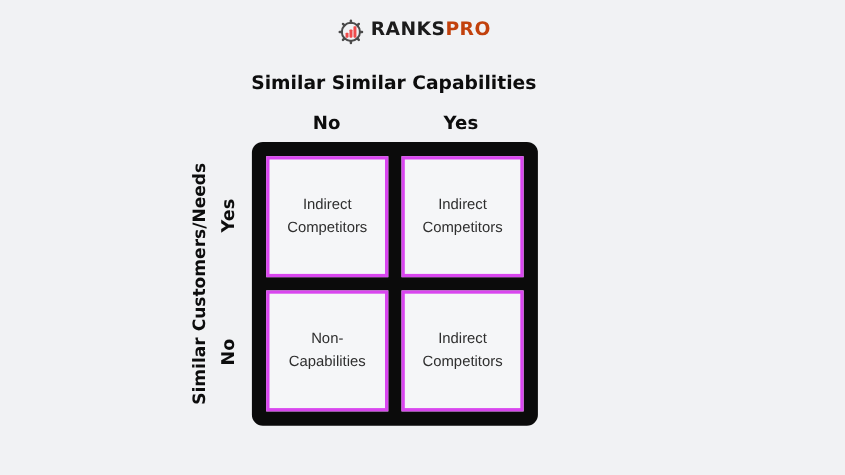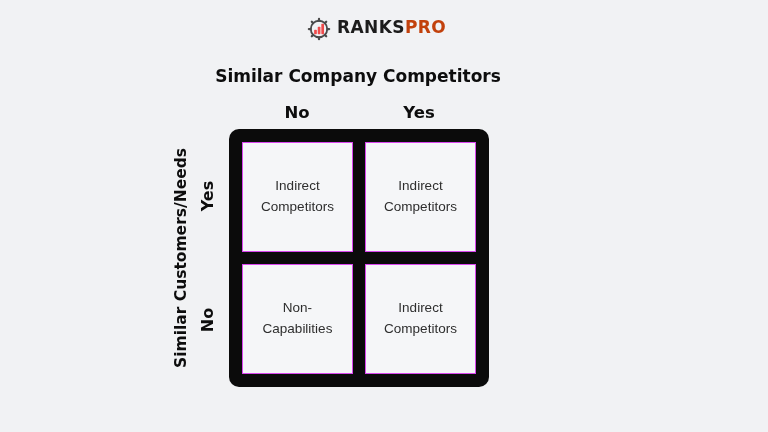--- a/index.html
+++ b/index.html
@@ -88,21 +88,21 @@
     background: #0b0b0b;
     border-radius: 10px;
     display: grid;
     grid-template-columns: 1fr 1fr;
     grid-template-rows: 1fr 1fr;
     gap: 12px;
     padding: 13px;
   }
   .matrix-cell {
     background: #f5f6f8;
-    border: 1px solid #d946ef;
+    border: 3px solid #d946ef;
     display: flex;
     align-items: center;
     justify-content: center;
     text-align: center;
     font-size: 13.5px;
     line-height: 1.55;
     color: #2e2e2e;
     white-space: pre-line;
   }
 </style>
@@ -129,21 +129,21 @@
         <rect x="19.1" y="9" width="3.6" height="14" rx="1"></rect>
       </g>
     </svg>
   </span>
   <span class="logo-text">
     <span class="logo-primary">RANKS</span>
     <span class="logo-secondary">PRO</span>
   </span>
 </div>
 
-<div class="matrix-title">Similar Company Competitors</div>
+<div class="matrix-title">Similar Similar Capabilities</div>
 <div class="col-label no">No</div>
 <div class="col-label yes">Yes</div>
 
 <div class="row-axis-title">Similar Customers/Needs</div>
 <div class="row-label yes">Yes</div>
 <div class="row-label no">No</div>
 
 <div class="matrix-frame">
   <div class="matrix-cell">Indirect
 Competitors</div>

